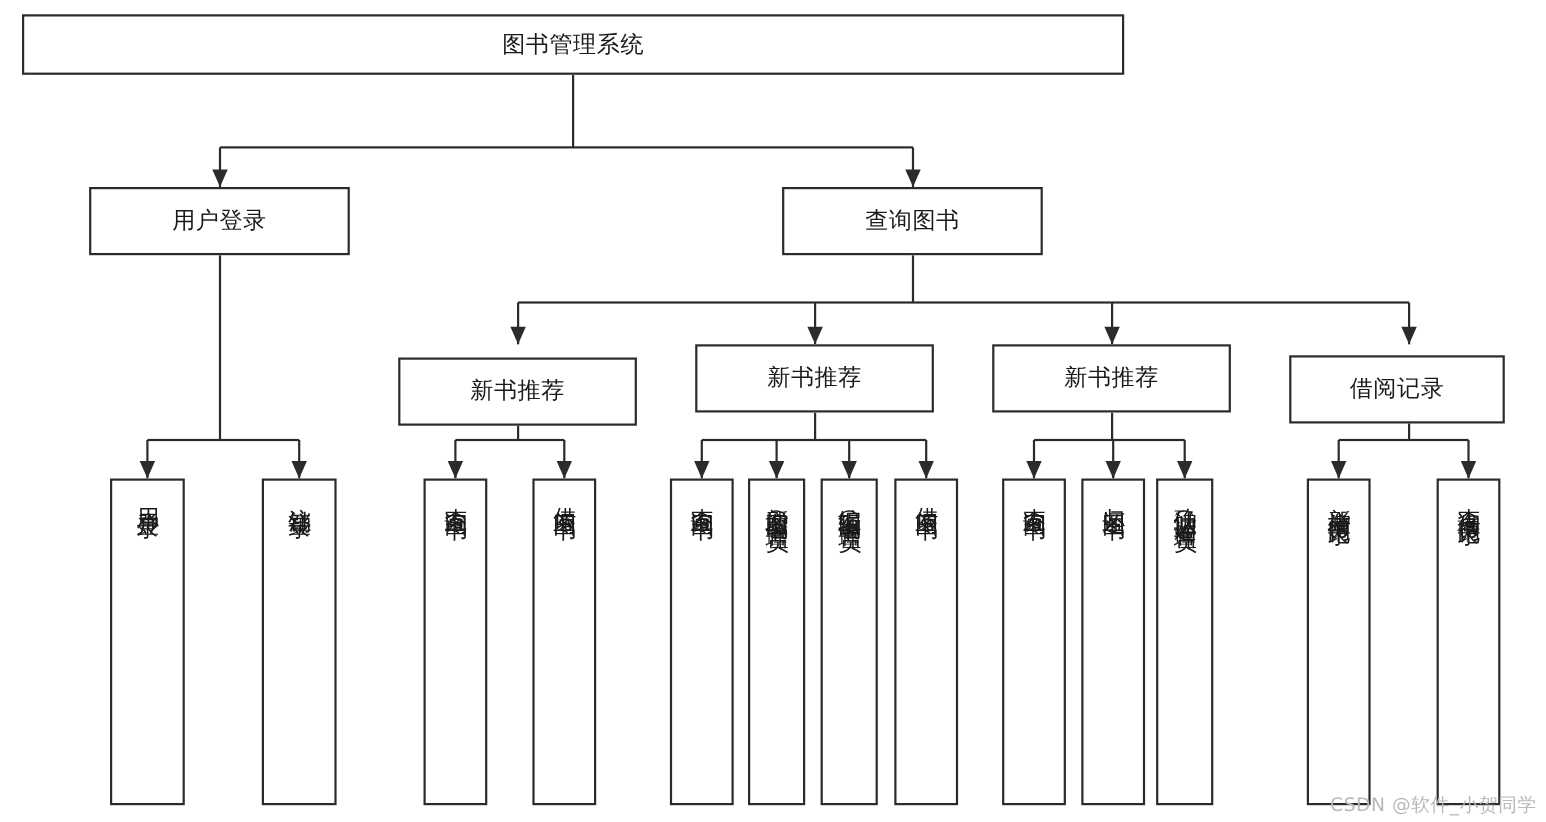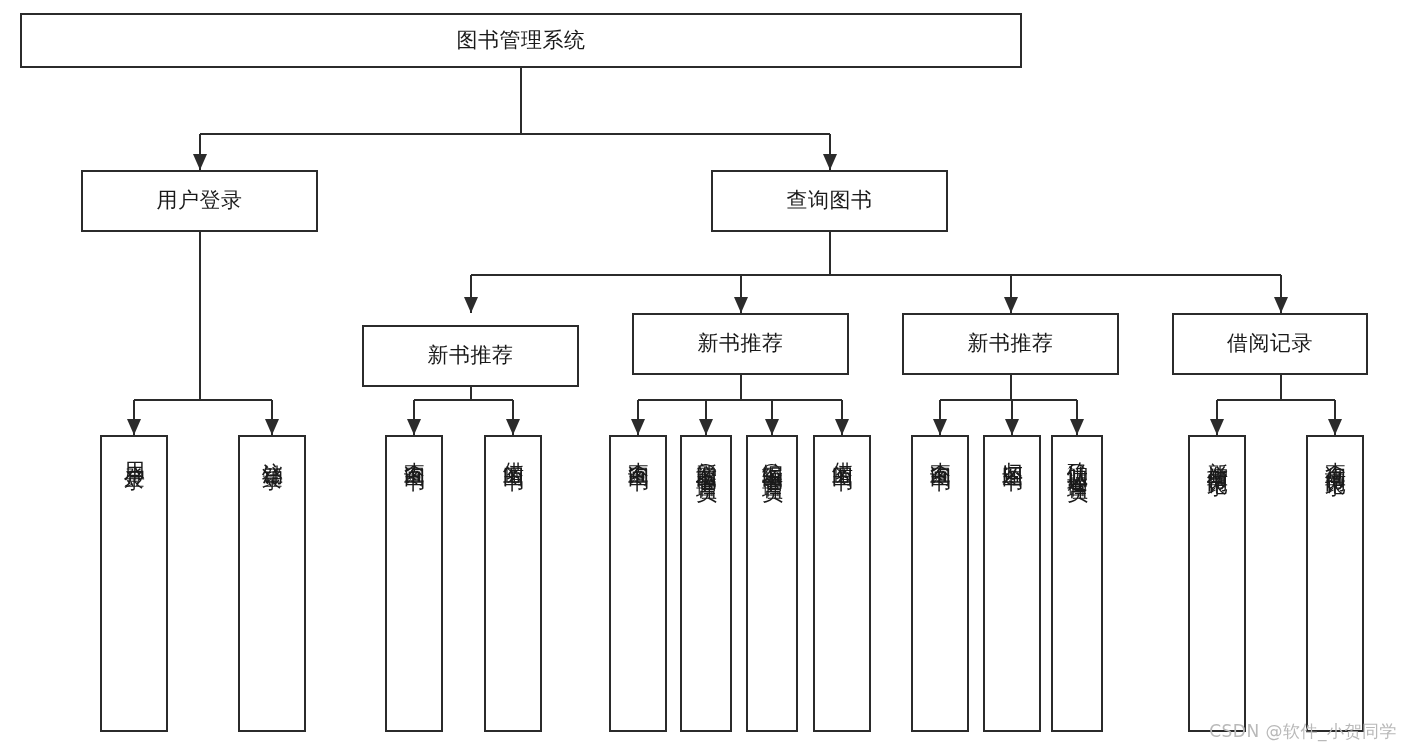--- a/index.html
+++ b/index.html
@@ -103,21 +103,21 @@
     </div>
     <div class="node h" style="left: 362px; top: 313px; width: 217px; height: 62px; margin-top: 12px;">
       <span class="label">新书推荐</span>
     </div>
     <div class="node h" style="left: 632px; top: 313px; width: 217px; height: 62px;">
       <span class="label">新书推荐</span>
     </div>
     <div class="node h" style="left: 902px; top: 313px; width: 217px; height: 62px;">
       <span class="label">新书推荐</span>
     </div>
-    <div class="node h" style="left: 1172px; top: 313px; width: 196px; height: 62px;">
+    <div class="node h" style="left: 1172px; top: 323px; width: 196px; height: 62px;">
       <span class="label">借阅记录</span>
     </div>
     <div class="node v" style="left: 100px; top: 435px; width: 68px; height: 297px;">
       <span class="label">用户登录</span>
     </div>
     <div class="node v" style="left: 238px; top: 435px; width: 68px; height: 297px;">
       <span class="label">注销登录</span>
     </div>
     <div class="node v" style="left: 385px; top: 435px; width: 58px; height: 297px;">
       <span class="label">查询图书</span>

